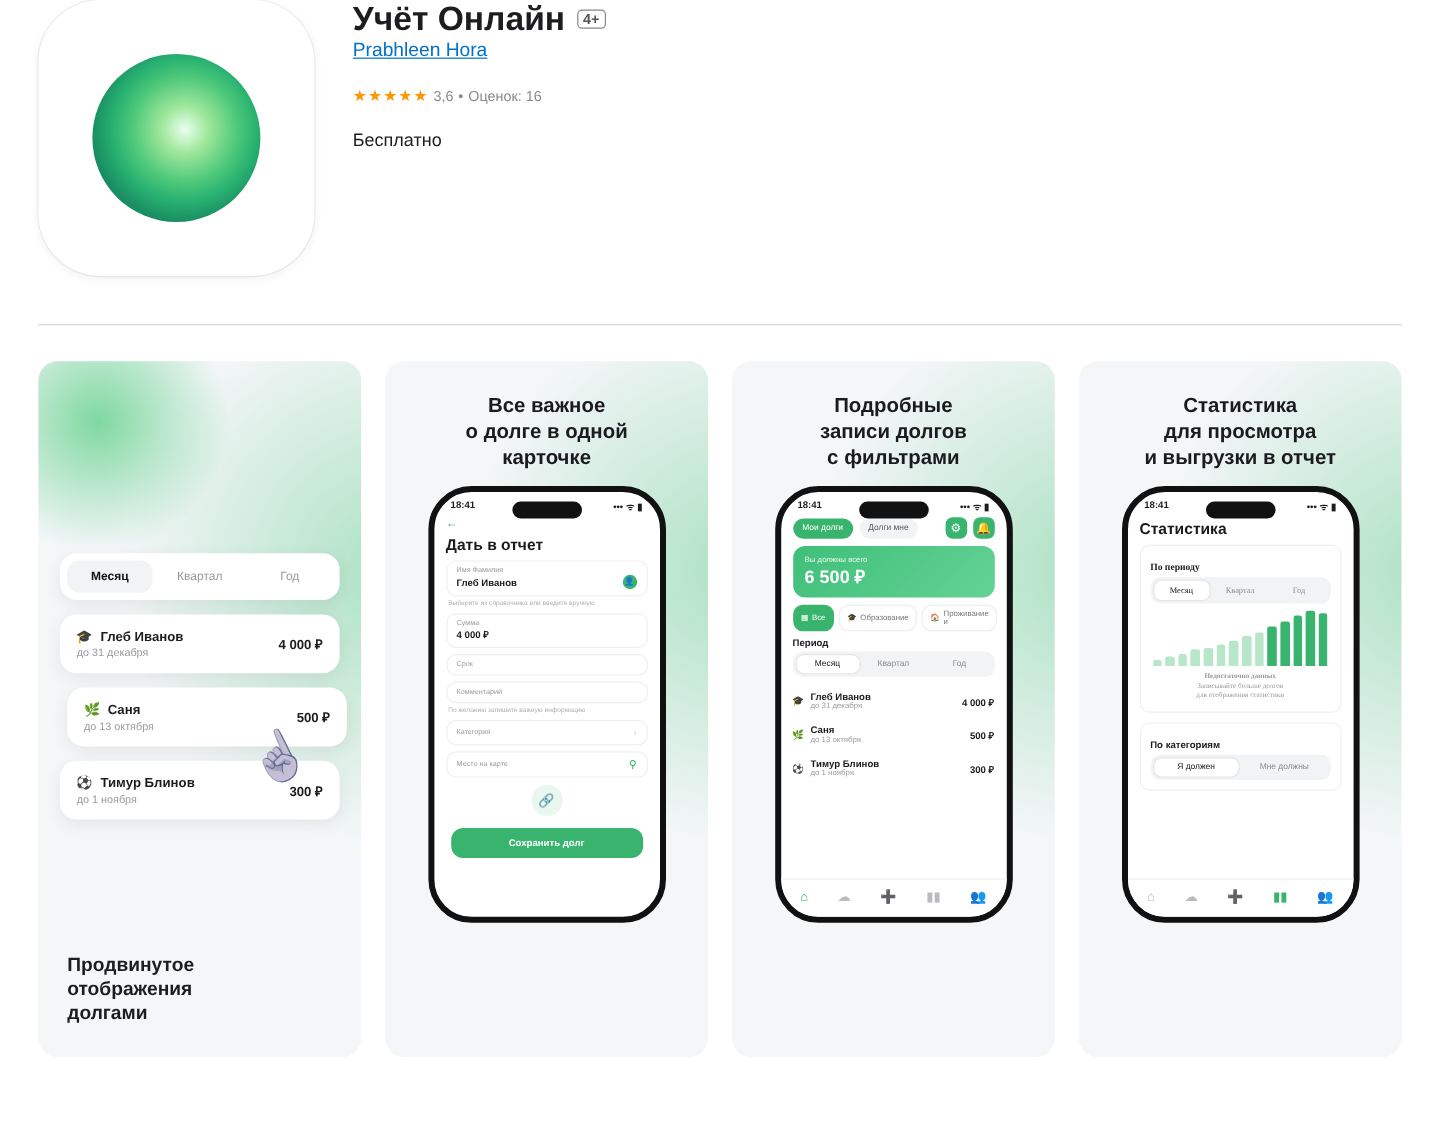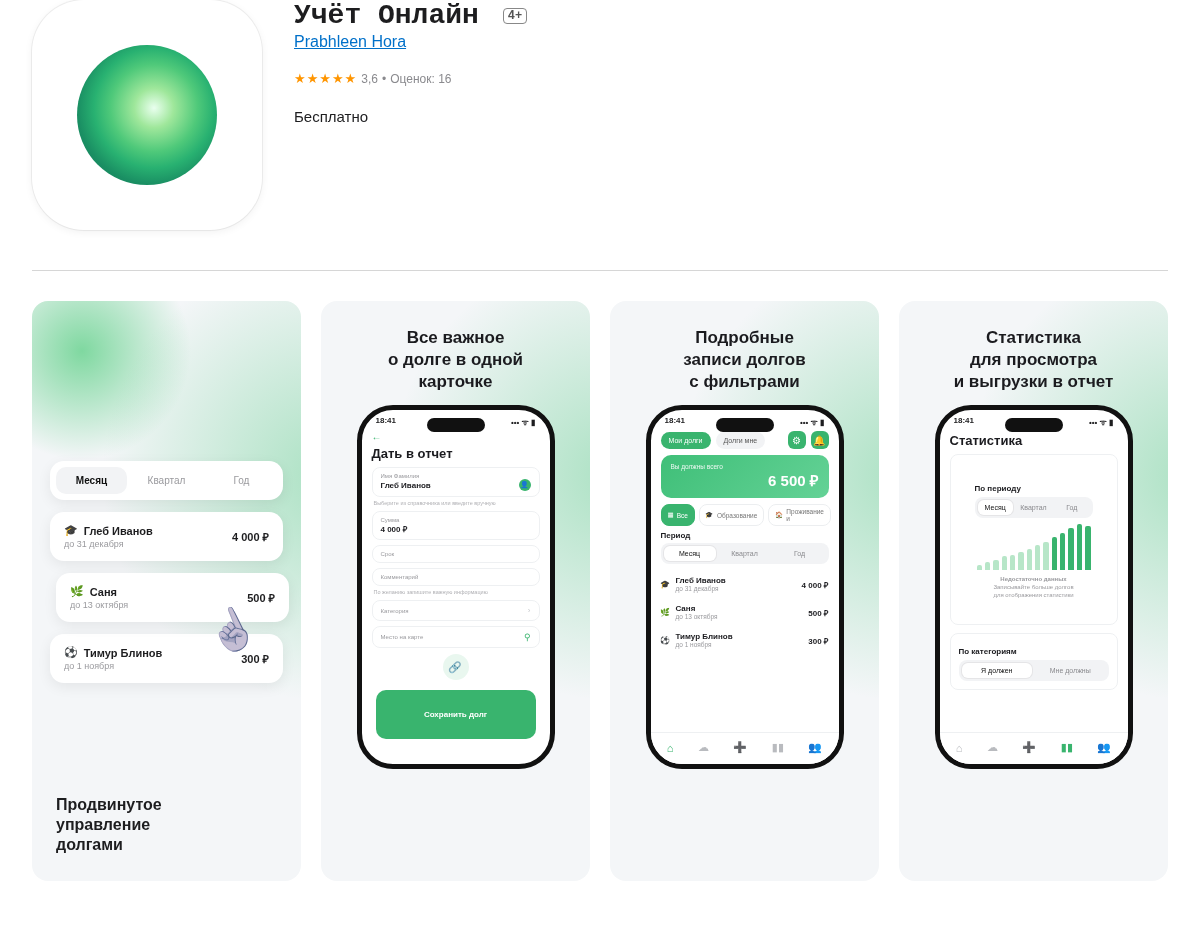--- a/index.html
+++ b/index.html
@@ -22,21 +22,21 @@
     border-radius: 52px;
     background: #fff;
     box-shadow: 0 0 0 1px rgba(0,0,0,.06), 0 2px 8px rgba(0,0,0,.06);
     display:flex; align-items:center; justify-content:center;
     flex-shrink:0;
   }
   .app-icon-circle {
     width: 140px; height: 140px; border-radius: 50%;
     background: radial-gradient(circle at 55% 45%, #e9ffef 0%, #9fe79b 18%, #4fc97a 40%, #28b171 55%, #1a8f63 70%, #0e6e54 100%);
   }
-  .title-row { display:flex; align-items:center; gap:24px;font-family:Liberation Mono, monospace; }
+  .title-row { display:flex; align-items:center; gap:10px; }
   .app-title { font-size: 28px; font-weight:700; }
   .age-badge {
     font-size:12px; font-weight:600;
     border:1px solid #888; border-radius:4px;
     padding:0 4px; color:#555;
   }
   .developer-link { color:#0070c9; font-size:16px; margin-top:2px; display:inline-block; }
   .rating-row { margin-top:20px; color:#8a8a8e; font-size:12px; display:flex; align-items:center; gap:4px; }
   .stars { color:#ff9500; letter-spacing:1px; font-size:13px; }
   .price { margin-top:22px; font-size:15px; }
@@ -97,30 +97,30 @@
   .phone .pill.active { background:#fff; color:#111; box-shadow:0 0 0 1px #e5e5e7; }
   .phone .seg { background:#f2f3f5; border-radius:8px; padding:3px; display:flex; gap:3px; }
   .phone .row { display:flex; justify-content:space-between; align-items:center; padding:6px 0; }
   .phone .row .left { display:flex; align-items:center; gap:5px; }
   .phone .row .name { font-weight:700; font-size:8px; }
   .phone .row .sub  { font-size:6.5px; color:#9a9a9e; }
   .phone .row .amt  { font-weight:700; font-size:8px; }
   .phone .big-green-btn {
     margin:10px 4px 6px; text-align:center;
     background:#39b46e; color:#fff; font-size:8px; font-weight:600;
-    padding:20px 0; border-radius:10px;
+    padding:8px 0; border-radius:10px;
   }
   .phone .chip-green { background:#39b46e; color:#fff; font-size:7px; padding:5px 8px; border-radius:10px; }
   .phone .chip-light { background:#f2f3f5; color:#555; font-size:7px; padding:5px 8px; border-radius:10px; }
   .phone .total-card {
     background:linear-gradient(135deg,#3fbf78,#64d296);
     color:#fff; border-radius:10px; padding:8px 10px; margin:6px 0;
   }
   .phone .total-card .t1 { font-size:6.5px; opacity:.9; }
-  .phone .total-card .t2 { font-size:15px; font-weight:700;text-align:right; }
+  .phone .total-card .t2 { font-size:15px; font-weight:700; }
   .phone .filter-row { display:flex; gap:4px; margin:5px 0; }
   .phone .filter-chip { font-size:6.5px; padding:3px 6px; border-radius:8px; background:#fff; color:#777; border:1px solid #eceef0; display:flex;align-items:center;gap:3px;}
   .phone .filter-chip.active { background:#39b46e; color:#fff; border-color:#39b46e; }
   .phone .tabbar {
     position:absolute; left:0;right:0;bottom:0;
     display:flex; justify-content:space-around; align-items:center;
     padding:8px 4px 10px; border-top:1px solid #eef0f2; background:#fff;
     font-size:11px; color:#b9bbbf;
   }
   .phone .tabbar .active-tab { color:#39b46e; }
@@ -228,21 +228,21 @@
                 <span>Тимур Блинов</span>
               </div>
             <div class="d">до 1 ноября</div>
           </div>
           <div class="ca">300 ₽</div>
         </div>
       </div>
       <div class="hand">☝️</div>
       <div class="card1-caption">
         <span>Продвинутое</span><br>
-        <span>управление</span><br>
+        <span>отображения</span><br>
         <span>долгами</span>
       </div>
     </div>
 
     <div class="screenshot-card">
       <div class="card-green-bg"></div>
       <div class="card-title-block">
         <span>Все важное</span><br>
         <span>о долге в одной</span><br>
         <span>карточке</span>
@@ -386,21 +386,21 @@
         <span>и выгрузки в отчет</span>
       </div>
       <div class="phone">
         <div class="notch"></div>
         <div class="phone-status">
           <span>18:41</span>
           <span>••• ᯤ ▮</span>
         </div>
         <div class="phone-content" style="padding-bottom:40px;">
           <div style="font-size:13px;font-weight:700;margin:2px 0 6px;">Статистика</div>
-          <div class="card-white" style="padding:24px;">
+          <div class="card-white" style="padding:8px;font-family:Liberation Serif, serif;">
             <div class="section-label">По периоду</div>
             <div class="seg" style="margin-top:4px;">
               <span class="pill active">Месяц</span>
               <span class="pill">Квартал</span>
               <span class="pill">Год</span>
             </div>
             <div class="barchart" id="barchart">
                 <div style="height: 12%; background: rgb(183, 230, 200);"></div>
                 <div style="height: 18%; background: rgb(183, 230, 200);"></div>
                 <div style="height: 22%; background: rgb(183, 230, 200);"></div>

